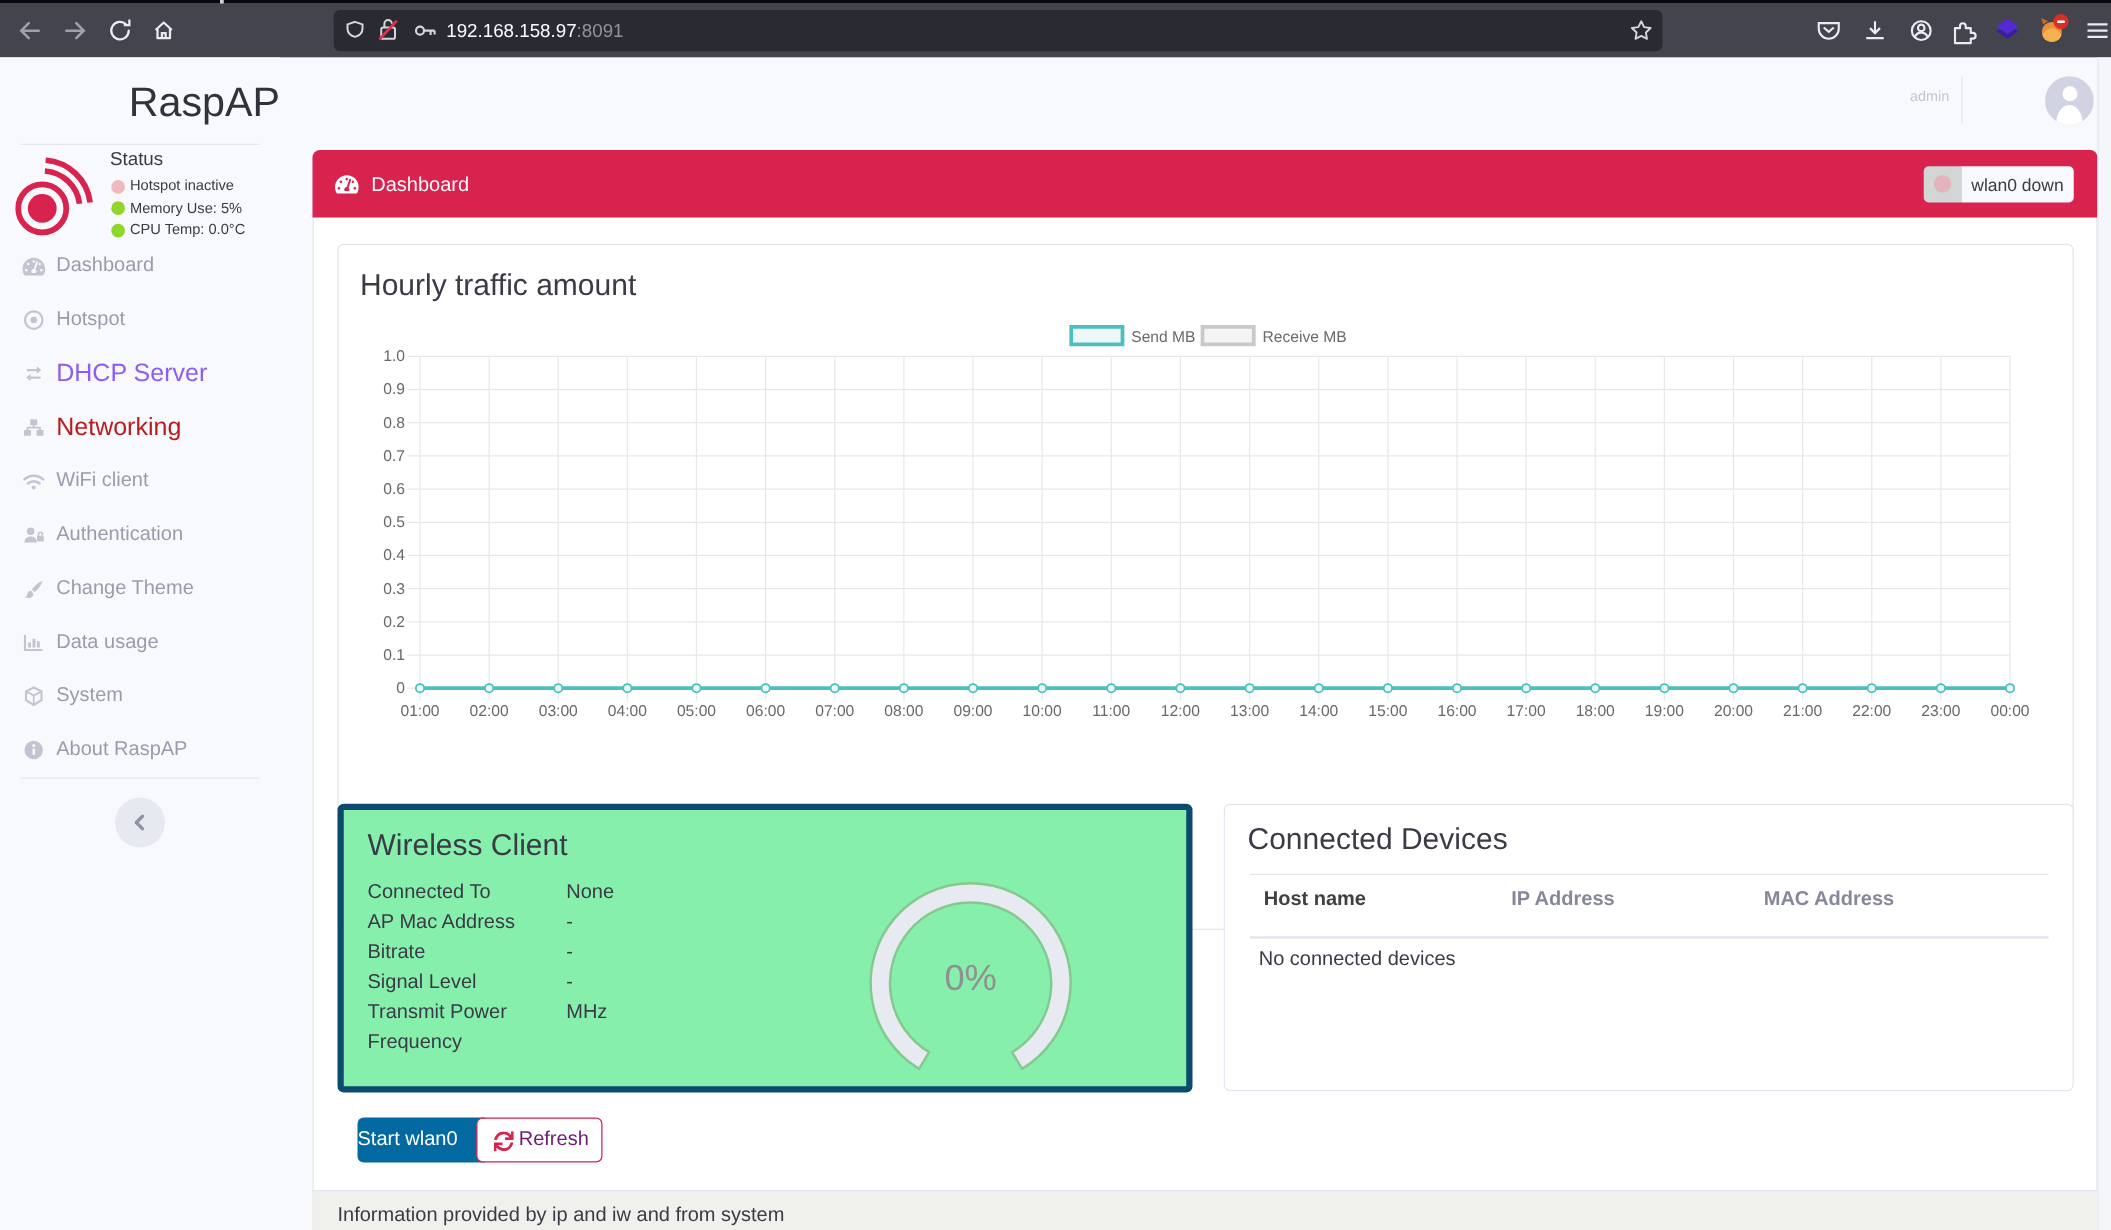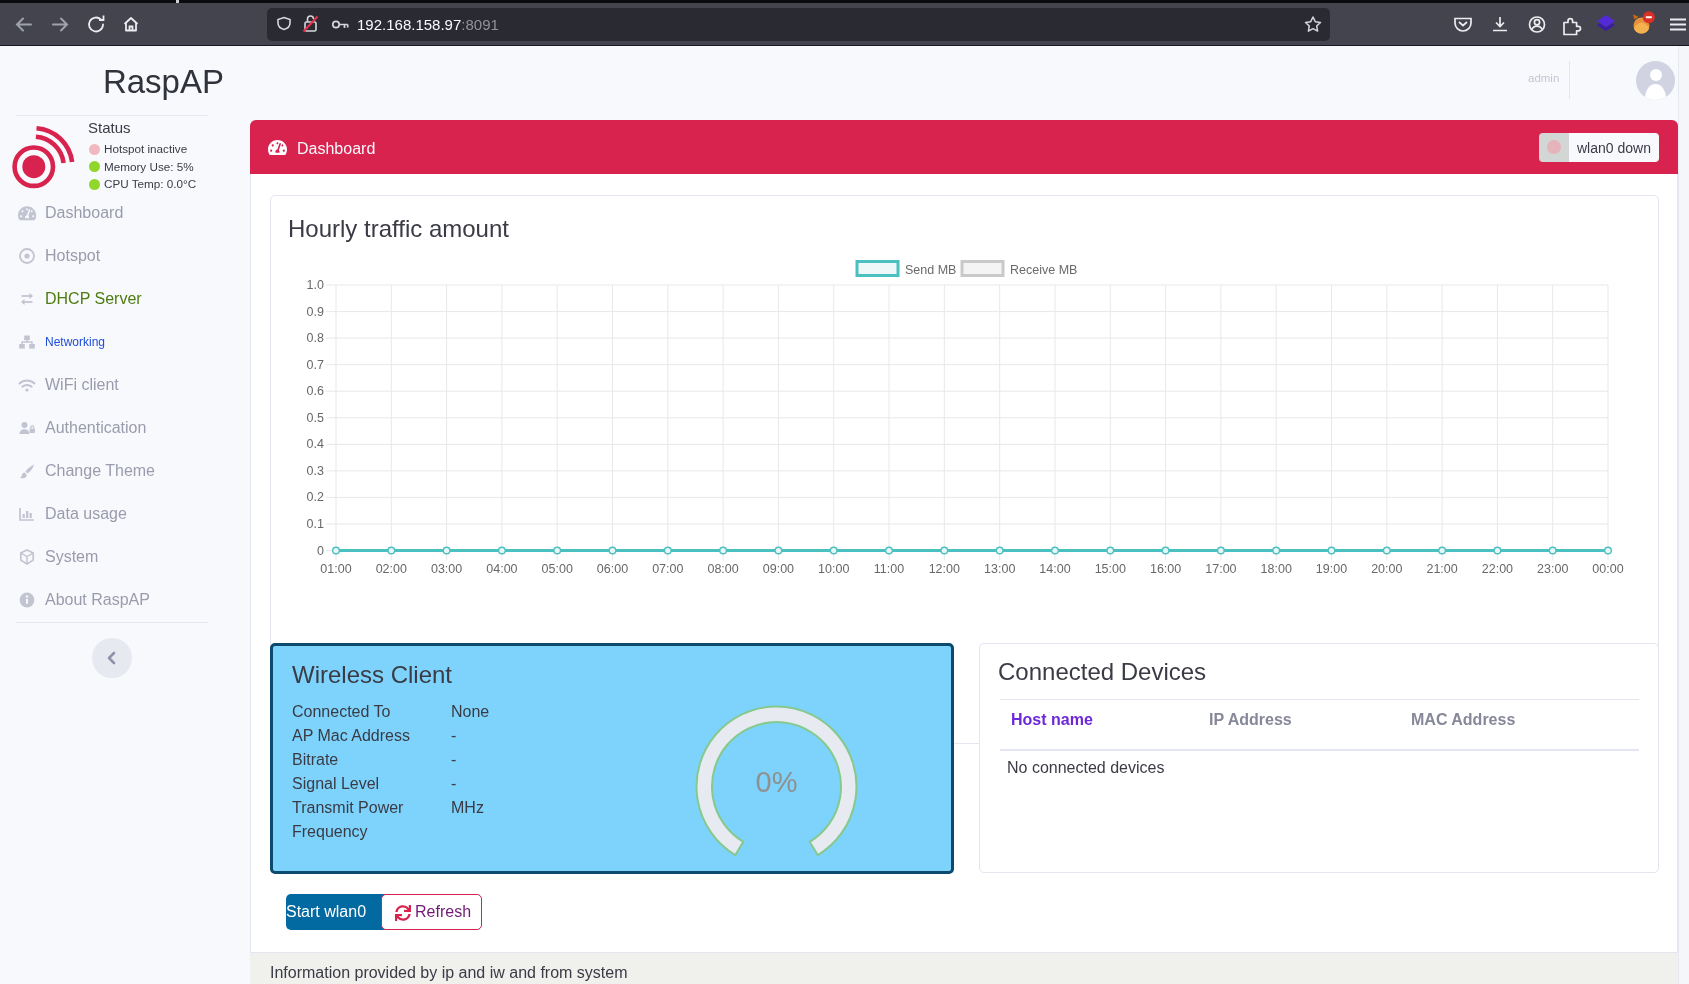--- a/index.html
+++ b/index.html
@@ -97,28 +97,28 @@
           <circle cx="10" cy="10" r="7" fill="none" stroke="#c2c4d2" stroke-width="1.8"></circle>
           <circle cx="10" cy="10" r="2.6" fill="#c2c4d2"></circle>
         </svg></div>
 <div style="position:absolute;left:45px;top:245px;font-size:16px;line-height:22px;color:#9a9cad">Hotspot</div>
 <div style="position:absolute;left:17px;top:289px;width:20px;height:20px"><svg width="20" height="20" viewBox="0 0 20 20">
           <path d="M4.5 7h10" stroke="#c2c4d2" stroke-width="1.8"></path>
           <path d="M12.5 4l3.5 3-3.5 3z" fill="#c2c4d2"></path>
           <path d="M5.5 13h10" stroke="#c2c4d2" stroke-width="1.8"></path>
           <path d="M7.5 10L4 13l3.5 3z" fill="#c2c4d2"></path>
         </svg></div>
-<div style="position:absolute;left:45px;top:288px;font-size:16px;line-height:22px;color:#4d7c0f">DHCP Server</div>
+<div style="position:absolute;left:45px;top:288px;font-size:20px;line-height:22px;color:#8b5cf6">DHCP Server</div>
 <div style="position:absolute;left:17px;top:332px;width:20px;height:20px"><svg width="20" height="20" viewBox="0 0 20 20">
           <rect x="7.2" y="3.5" width="5.6" height="4.6" fill="#c2c4d2"></rect>
           <rect x="2.2" y="12" width="5.6" height="4.6" fill="#c2c4d2"></rect>
           <rect x="12.2" y="12" width="5.6" height="4.6" fill="#c2c4d2"></rect>
           <path d="M10 8v2M5 12v-2h10v2" stroke="#c2c4d2" stroke-width="1.4" fill="none"></path>
         </svg></div>
-<div style="position:absolute;left:45px;top:331px;font-size:12px;line-height:22px;color:#1d4ed8">Networking</div>
+<div style="position:absolute;left:45px;top:331px;font-size:20px;line-height:22px;color:#b91c1c">Networking</div>
 <div style="position:absolute;left:17px;top:375px;width:20px;height:20px"><svg width="20" height="20" viewBox="0 0 20 20">
           <path d="M2.5 8.5a11 11 0 0 1 15 0" stroke="#c2c4d2" stroke-width="2" fill="none" stroke-linecap="round"></path>
           <path d="M5.3 11.8a7 7 0 0 1 9.4 0" stroke="#c2c4d2" stroke-width="2" fill="none" stroke-linecap="round"></path>
           <circle cx="10" cy="15" r="1.6" fill="#c2c4d2"></circle>
         </svg></div>
 <div style="position:absolute;left:45px;top:374px;font-size:16px;line-height:22px;color:#9a9cad">WiFi client</div>
 <div style="position:absolute;left:17px;top:418px;width:20px;height:20px"><svg width="20" height="20" viewBox="0 0 20 20">
           <circle cx="7.5" cy="7" r="3" fill="#c2c4d2"></circle>
           <path d="M2.5 16c0-3 2.2-4.8 5-4.8s5 1.8 5 4.8z" fill="#c2c4d2"></path>
           <rect x="12.6" y="10.5" width="5.4" height="4.6" rx="0.8" fill="#c2c4d2"></rect>
@@ -274,34 +274,34 @@
 <text x="1226.4" y="376.5" text-anchor="middle" font-size="12.5" fill="#686868">22:00</text>
 <text x="1281.7" y="376.5" text-anchor="middle" font-size="12.5" fill="#686868">23:00</text>
 <text x="1337.0" y="376.5" text-anchor="middle" font-size="12.5" fill="#686868">00:00</text>
 <rect x="586.0" y="65.5" width="41" height="14" fill="#eff8f8" stroke="#4bc0c0" stroke-width="3"></rect>
 <text x="634.0" y="77.5" font-size="12.5" fill="#6a6a6a">Send MB</text>
 <rect x="691.0" y="65.5" width="41" height="14" fill="#f4f4f4" stroke="#c9c9c9" stroke-width="3"></rect>
 <text x="739.0" y="77.5" font-size="12.5" fill="#6a6a6a">Receive MB</text>
 </svg>
   </div>
 
-  <div class="abs" style="left:19px;top:522px;width:684px;height:231px;border:3px solid #0c4a6e;border-radius:5px;background:#7dd3fc">
+  <div class="abs" style="left:19px;top:522px;width:684px;height:231px;border:5px solid #0c4a6e;border-radius:5px;background:#86efac">
     <div class="abs" style="left:19px;top:15px;font-size:24px;color:#3a3b45">Wireless Client</div>
     <div class="abs" style="left:19px;top:54px;font-size:16px;line-height:24px;color:#3a3b45">Connected To<br>AP Mac Address<br>Bitrate<br>Signal Level<br>Transmit Power<br>Frequency</div>
     <div class="abs" style="left:178px;top:54px;font-size:16px;line-height:24px;color:#3a3b45">None<br>-<br>-<br>-<br>MHz<br>&nbsp;</div>
   </div>
   <svg width="195" height="195" viewBox="0 0 195 195" style="position:absolute;left:428px;top:568px">
 <path d="M 56.3 166.1 A 80 80 0 1 1 138.7 166.1 L 130.7 152.8 A 64.5 64.5 0 1 0 64.3 152.8 Z" fill="#e8eaf2" stroke="#85c98e" stroke-width="2"></path>
 <text x="97.5" y="103" text-anchor="middle" font-size="29" fill="#909090">0%</text>
 </svg>
 
   <div class="abs" style="left:728px;top:522px;width:680px;height:230px;border:1px solid #e3e6f0;border-radius:5px;background:#fff">
     <div class="abs" style="left:18px;top:14px;font-size:24px;color:#3a3b45">Connected Devices</div>
     <div class="abs" style="left:20px;top:55px;width:639px;border-top:1px solid #e3e6f0"></div>
-    <div class="abs" style="left:31px;top:67px;font-size:16px;font-weight:bold;color:#6d28d9">Host name</div>
+    <div class="abs" style="left:31px;top:67px;font-size:16px;font-weight:bold;color:#404040">Host name</div>
     <div class="abs" style="left:229px;top:67px;font-size:16px;font-weight:bold;color:#868899">IP Address</div>
     <div class="abs" style="left:431px;top:67px;font-size:16px;font-weight:bold;color:#868899">MAC Address</div>
     <div class="abs" style="left:20px;top:105px;width:639px;border-top:2px solid #e3e6f0"></div>
     <div class="abs" style="left:27px;top:115px;font-size:16px;color:#3a3b45">No connected devices</div>
   </div>
 
   <div class="abs" style="left:35px;top:773px;width:106px;height:36px;background:#0369a1;border-radius:5px;color:#fff;font-size:16px;text-align:left;line-height:36px">Start wlan0</div>
   <div class="abs" style="left:130px;top:773px;width:101px;height:36px;background:#fff;border:1px solid #d7234e;border-radius:5px">
     <svg class="abs" style="left:13px;top:10px" width="16" height="16" viewBox="0 0 512 512">
           <path fill="#d7234e" d="M440.65 12.57l4 82.77A247.16 247.16 0 0 0 255.83 8C134.73 8 33.91 94.92 12.29 209.82A12 12 0 0 0 24.09 224h49.05a12 12 0 0 0 11.67-9.26 175.91 175.91 0 0 1 317-56.94l-101.46-4.86a12 12 0 0 0-12.57 12v47.41a12 12 0 0 0 12 12H500a12 12 0 0 0 12-12V12a12 12 0 0 0-12-12h-47.37a12 12 0 0 0-11.98 12.57zM255.83 432a175.61 175.61 0 0 1-146-77.8l101.8 4.87a12 12 0 0 0 12.57-12v-47.4a12 12 0 0 0-12-12H12a12 12 0 0 0-12 12V500a12 12 0 0 0 12 12h47.35a12 12 0 0 0 12-12.6l-4.15-82.57A247.17 247.17 0 0 0 255.83 504c121.11 0 221.93-86.92 243.55-201.82a12 12 0 0 0-11.8-14.18h-49.05a12 12 0 0 0-11.67 9.26A175.86 175.86 0 0 1 255.83 432z"></path>

